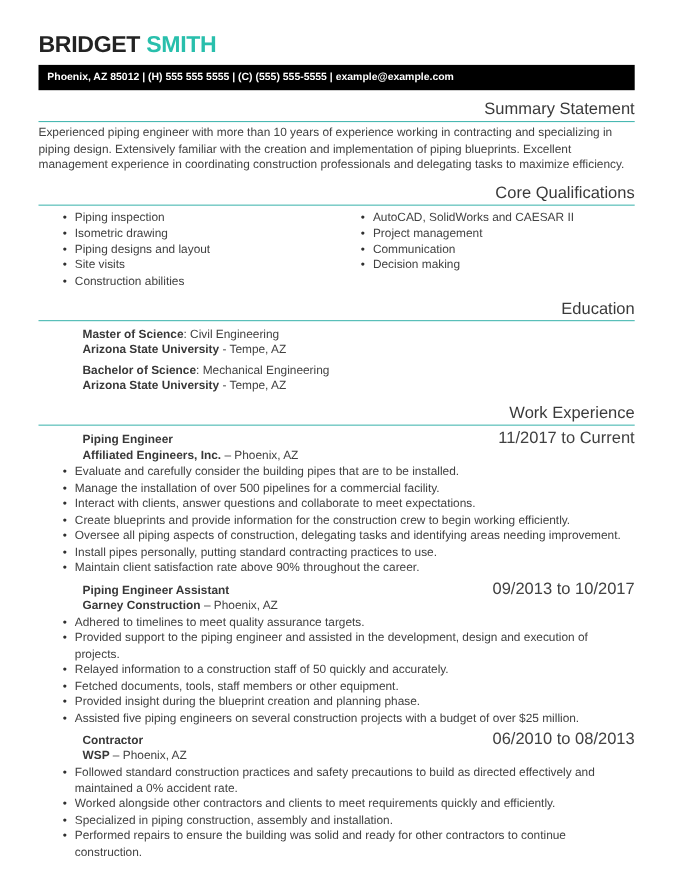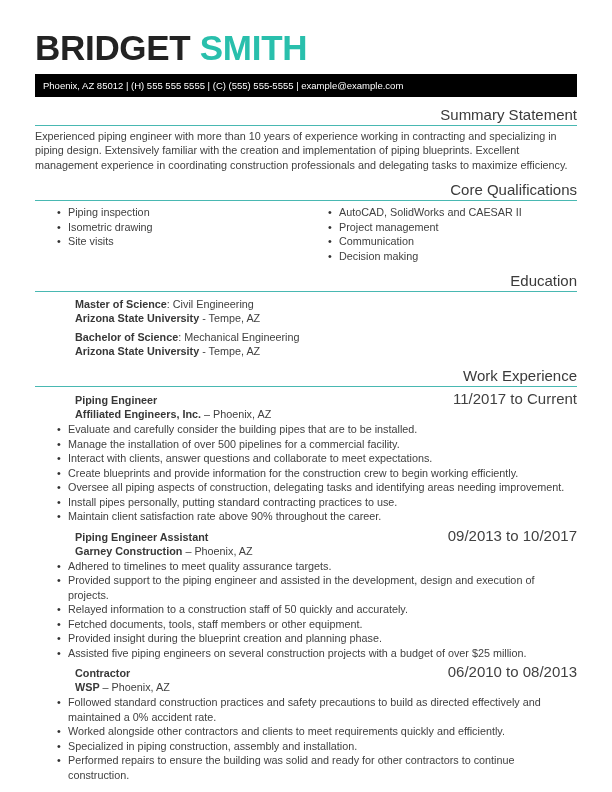--- a/index.html
+++ b/index.html
@@ -12,32 +12,32 @@
   }
   .page {
     position:relative;
     width:612px; height:792px;
     background:#ffffff;
     padding:30px 35px 0 35px;
     overflow:hidden;
   }
   
   .name {
-    font-size:35px;
+    font-size:21px;
     font-weight:bold;
     letter-spacing:-0.3px;
     color:#232323;
     line-height:1.05;
   }
   .name-last { color:var(--accent-teal, #29bfac); }
   .contact-bar {
     margin-top:7px;
     background:var(--bar-black, #000000);
     color:#ffffff;
-    font-weight:normal;
+    font-weight:bold;
     font-size:9.5px;
     line-height:11px;
     padding:6px 8px;
   }
   
   .section { margin-top:9px; }
   .section-heading {
     font-size:15px;
     font-weight:normal;
     color:#3a3a3a;
@@ -100,21 +100,23 @@
     <div class="body-text">Experienced piping engineer with more than 10 years of experience working in contracting and specializing in piping design. Extensively familiar with the creation and implementation of piping blueprints. Excellent management experience in coordinating construction professionals and delegating tasks to maximize efficiency.</div>
   </div>
 
   <div class="section">
     <div class="section-heading">Core Qualifications</div>
     <div class="two-col">
       <div class="col">
         <ul class="bullets">
           <li>Piping inspection</li>
           <li>Isometric drawing</li>
+          <li>Piping designs and layout</li>
           <li>Site visits</li>
+          <li>Construction abilities</li>
         </ul>
       </div>
       <div class="col">
         <ul class="bullets">
           <li>AutoCAD, SolidWorks and CAESAR II</li>
           <li>Project management</li>
           <li>Communication</li>
           <li>Decision making</li>
         </ul>
       </div>

